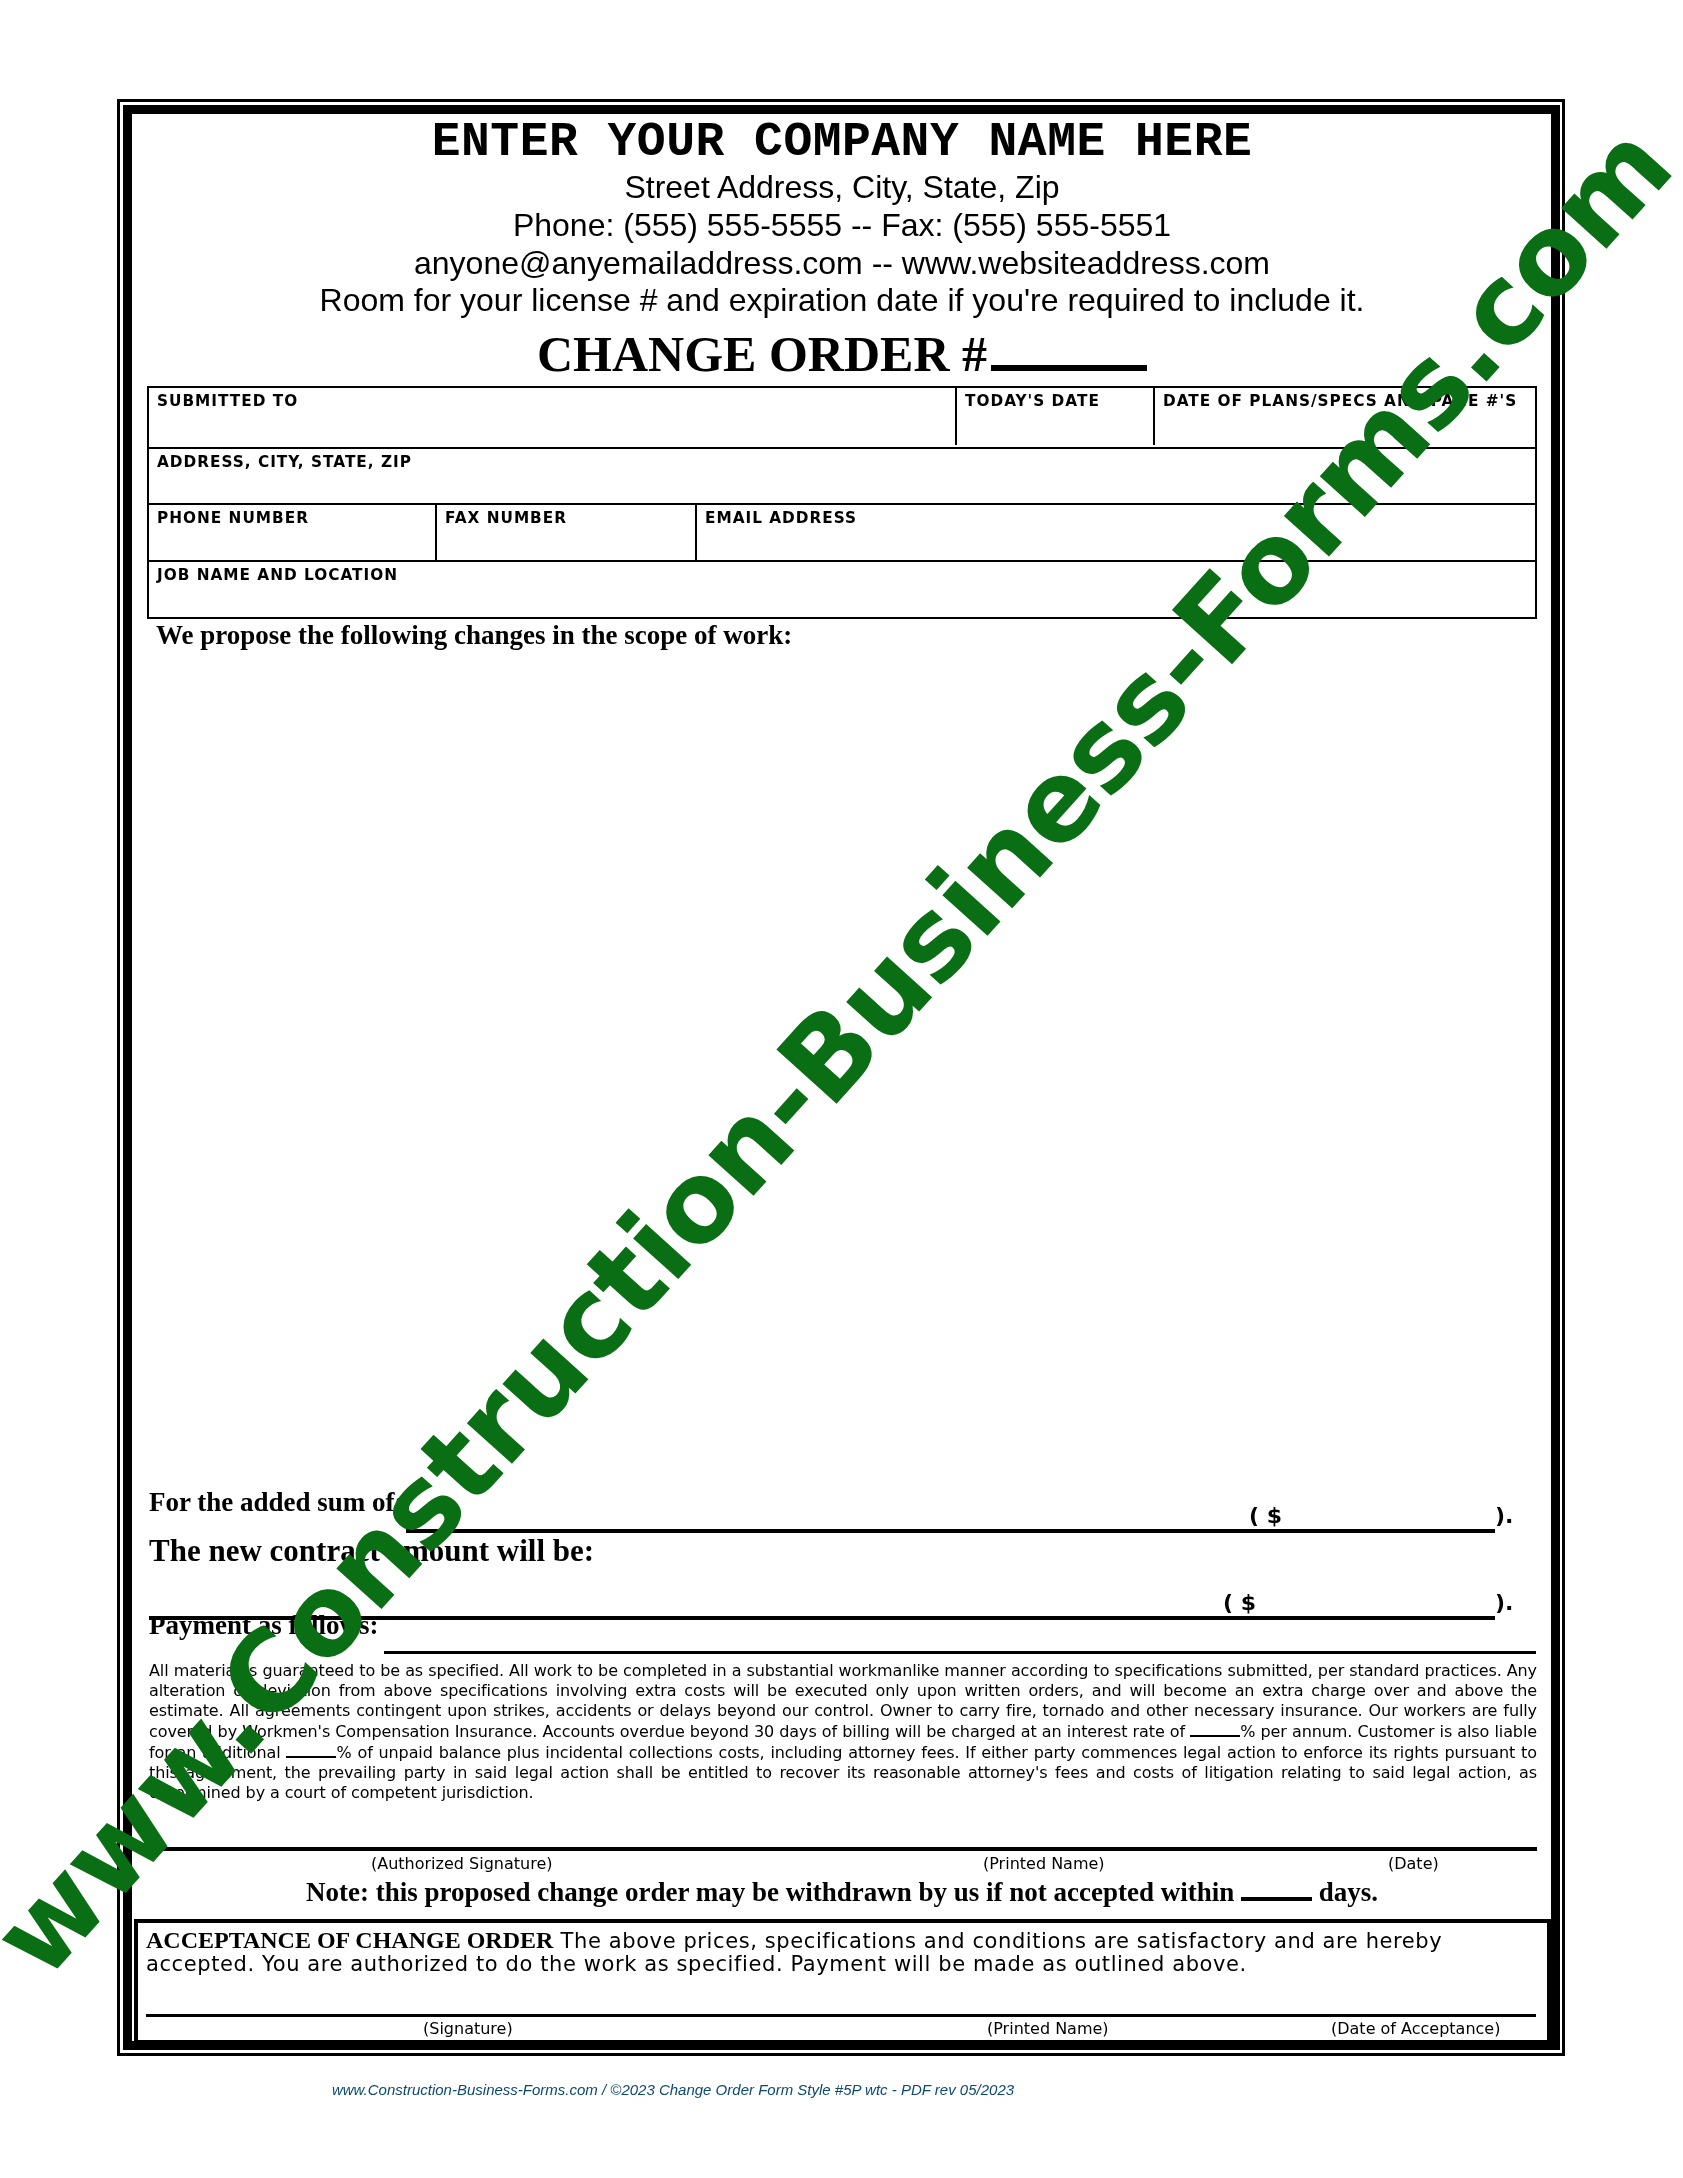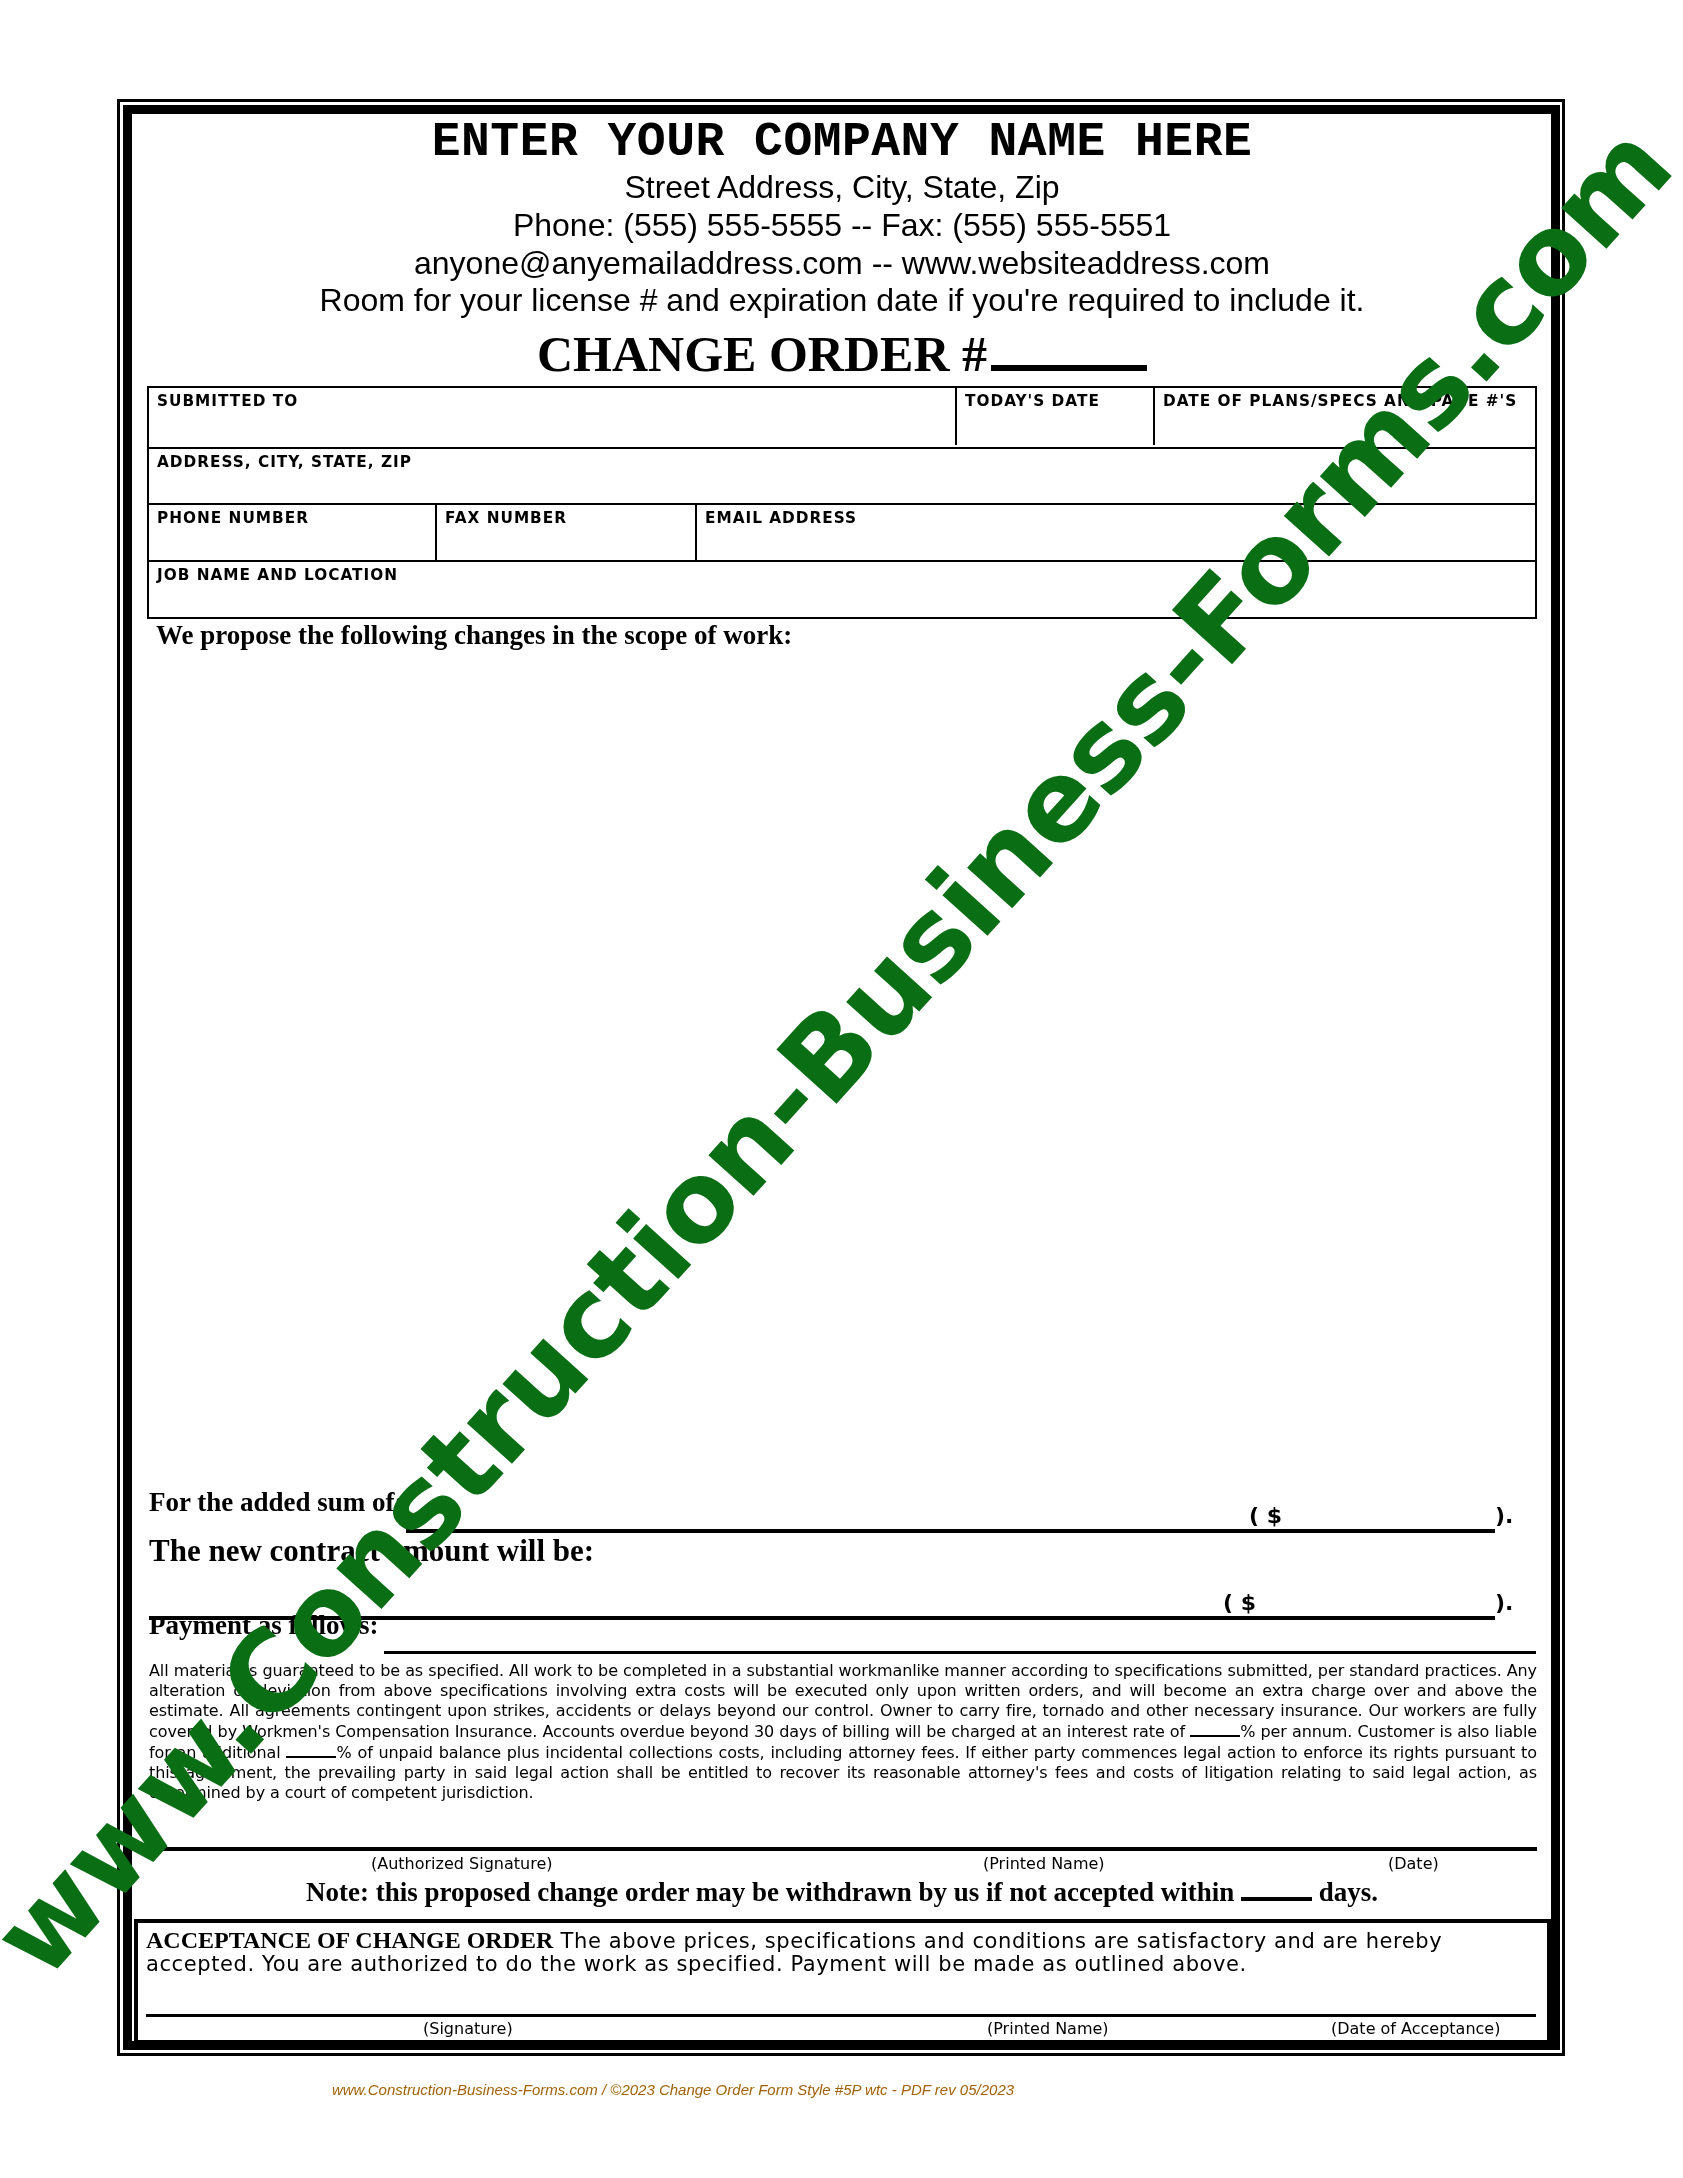--- a/index.html
+++ b/index.html
@@ -25,21 +25,21 @@
   .thin { border-top-width:3px; }
   .dollar { font-family:"DejaVu Sans", sans-serif; font-weight:bold; font-size:22px; position:absolute; white-space:nowrap; }
   .fine { left:149px; top:1661px; width:1388px; font-family:"DejaVu Sans", sans-serif; font-size:16px; line-height:20px; text-align:justify; text-align-last:left; letter-spacing:-0.1px; }
   .fine .u { display:inline-block; width:50px; border-bottom:2px solid #000; height:14px; }
   .sig-lbl { position:absolute; font-family:"DejaVu Sans", sans-serif; font-size:16px; white-space:nowrap; }
   .note { left:129px; width:1426px; top:1877px; text-align:center; font-family:"Liberation Serif", serif; font-weight:bold; font-size:27px; white-space:nowrap; }
   .note .u { display:inline-block; width:71px; border-bottom:4px solid #000; height:20px; }
   .accept-box { left:134px; top:1919px; width:1417px; height:125px; border:4px solid #000; box-sizing:border-box; }
   .accept-text { position:absolute; left:8px; top:6px; width:1386px; font-family:"DejaVu Sans", sans-serif; font-size:21px; line-height:23px; letter-spacing:0.6px; }
   .accept-text .head { font-family:"Liberation Serif", serif; font-weight:bold; font-size:24px; letter-spacing:0; }
-  .footer { left:0; width:1346px; top:2081px; text-align:center; font-family:"Liberation Sans", sans-serif; font-style:italic; font-size:15px; color:#a16207; }
+  .footer { left:0; width:1346px; top:2081px; text-align:center; font-family:"Liberation Sans", sans-serif; font-style:italic; font-size:15px; color:#0c4a6e; }
   .watermark { left:832px; top:1051px; transform:translate(-50%,-50%) rotate(-48deg); font-family:"DejaVu Sans", sans-serif; font-weight:bold; font-size:111px; color:#0a6e14; white-space:nowrap; letter-spacing:-1px; pointer-events:none; }
 </style>
 </head>
 <body>
 
 <div class="abs frame-outer"></div>
 <div class="abs frame-inner"></div>
 
 <div class="abs center-text company">ENTER YOUR COMPANY NAME HERE</div>
 <div class="abs center-text addr" style="top:169px;">Street Address, City, State, Zip</div>

